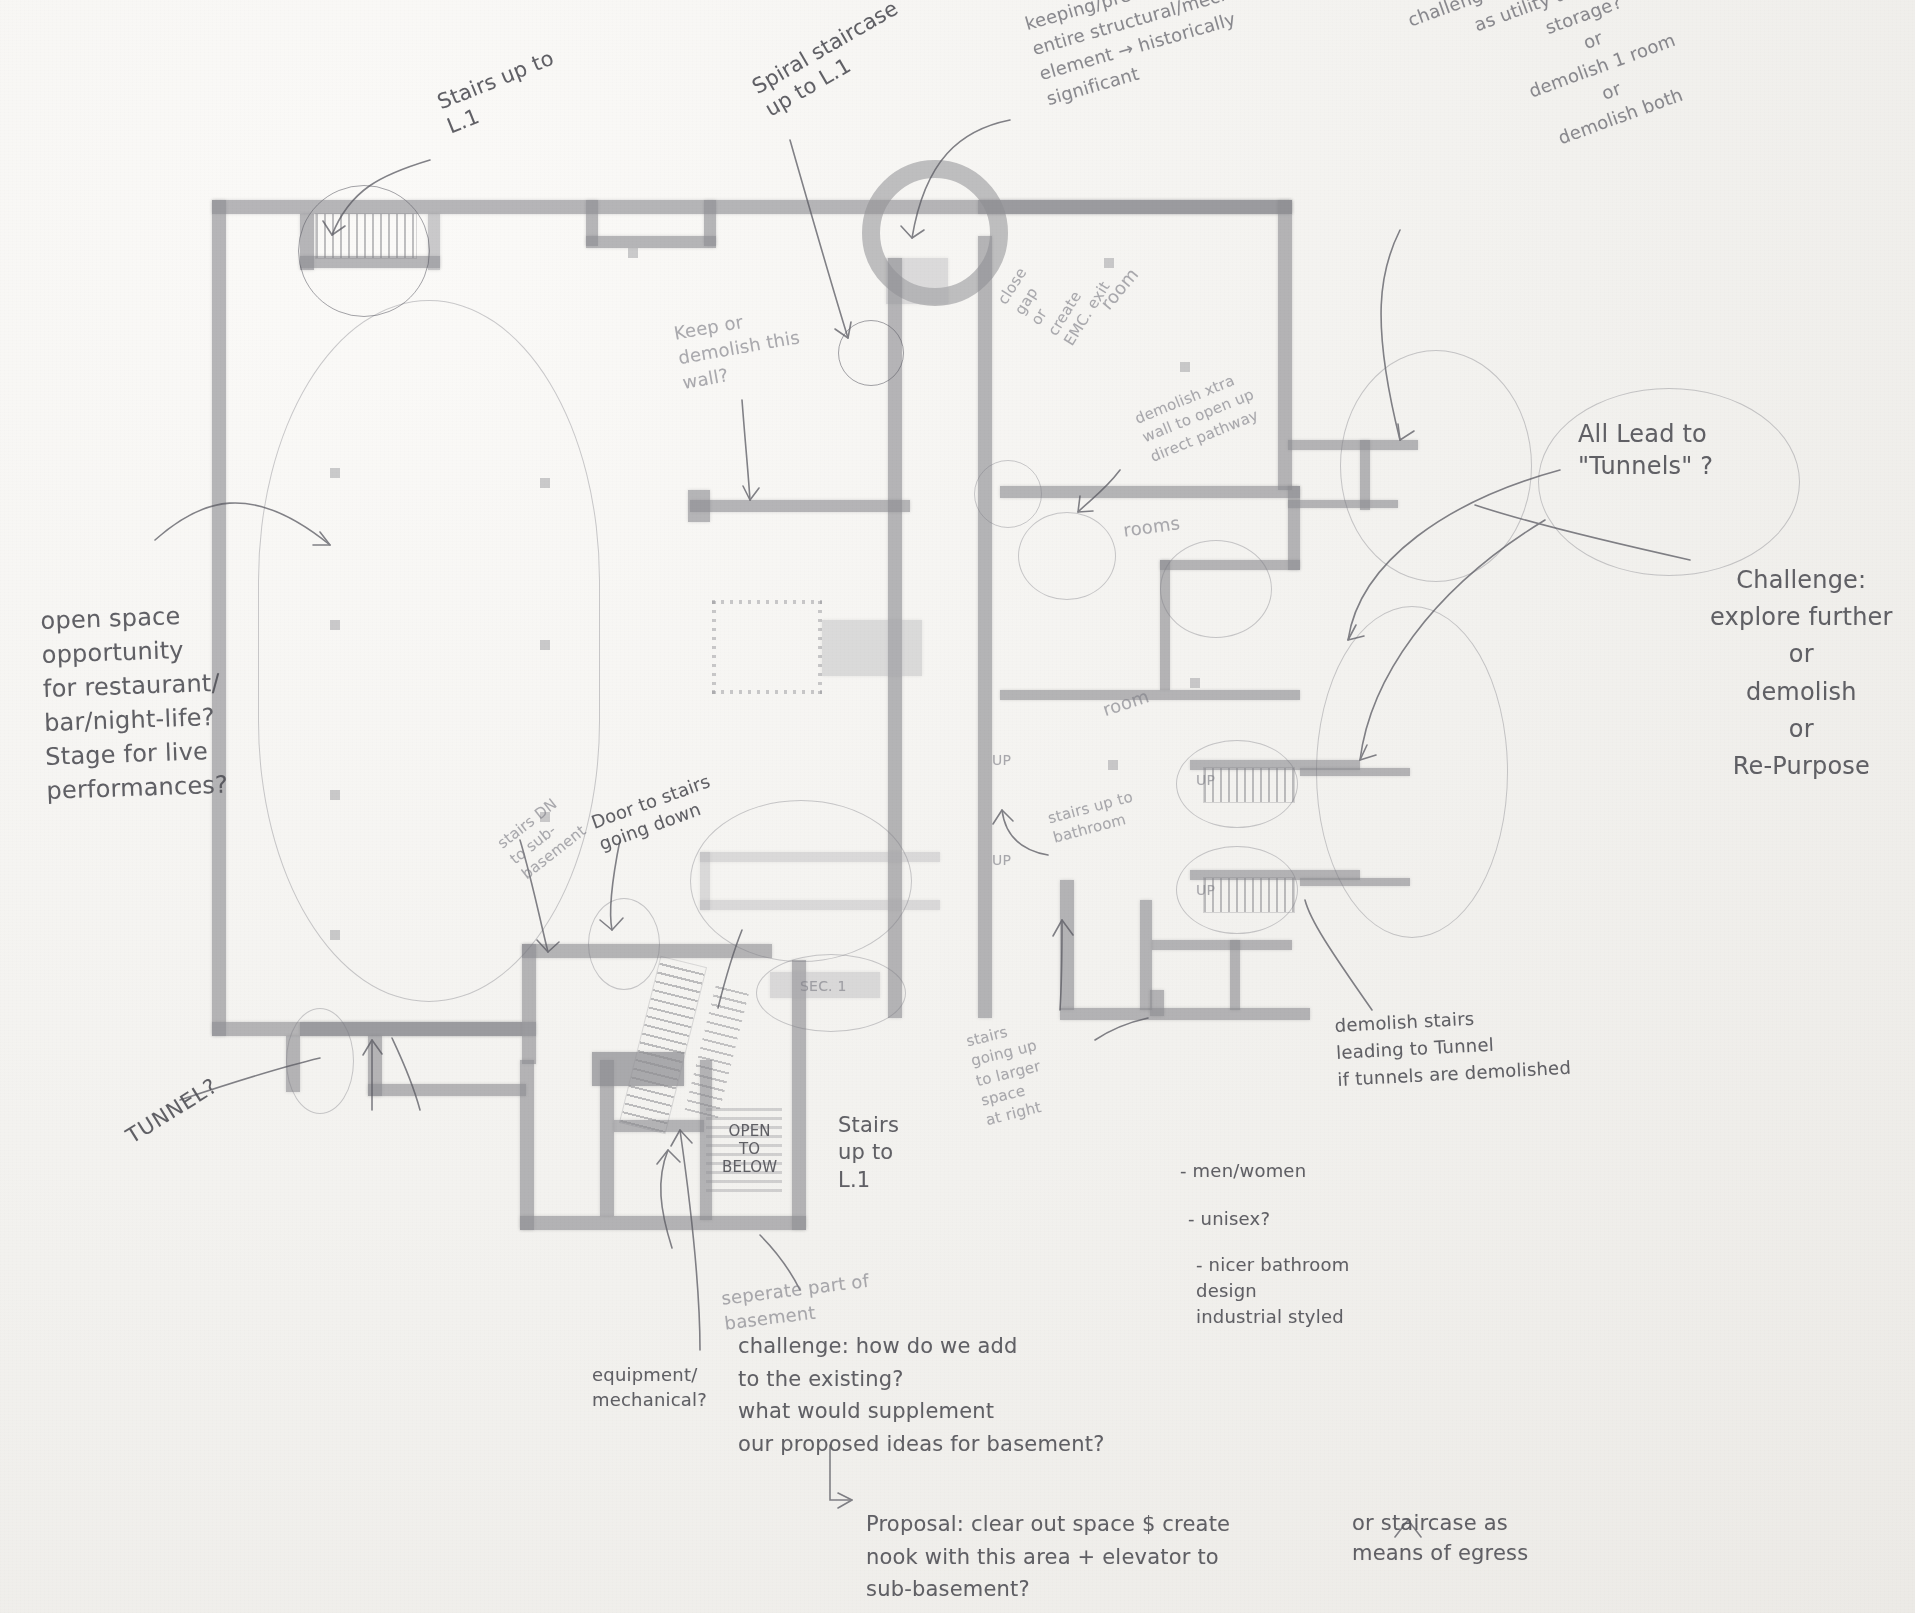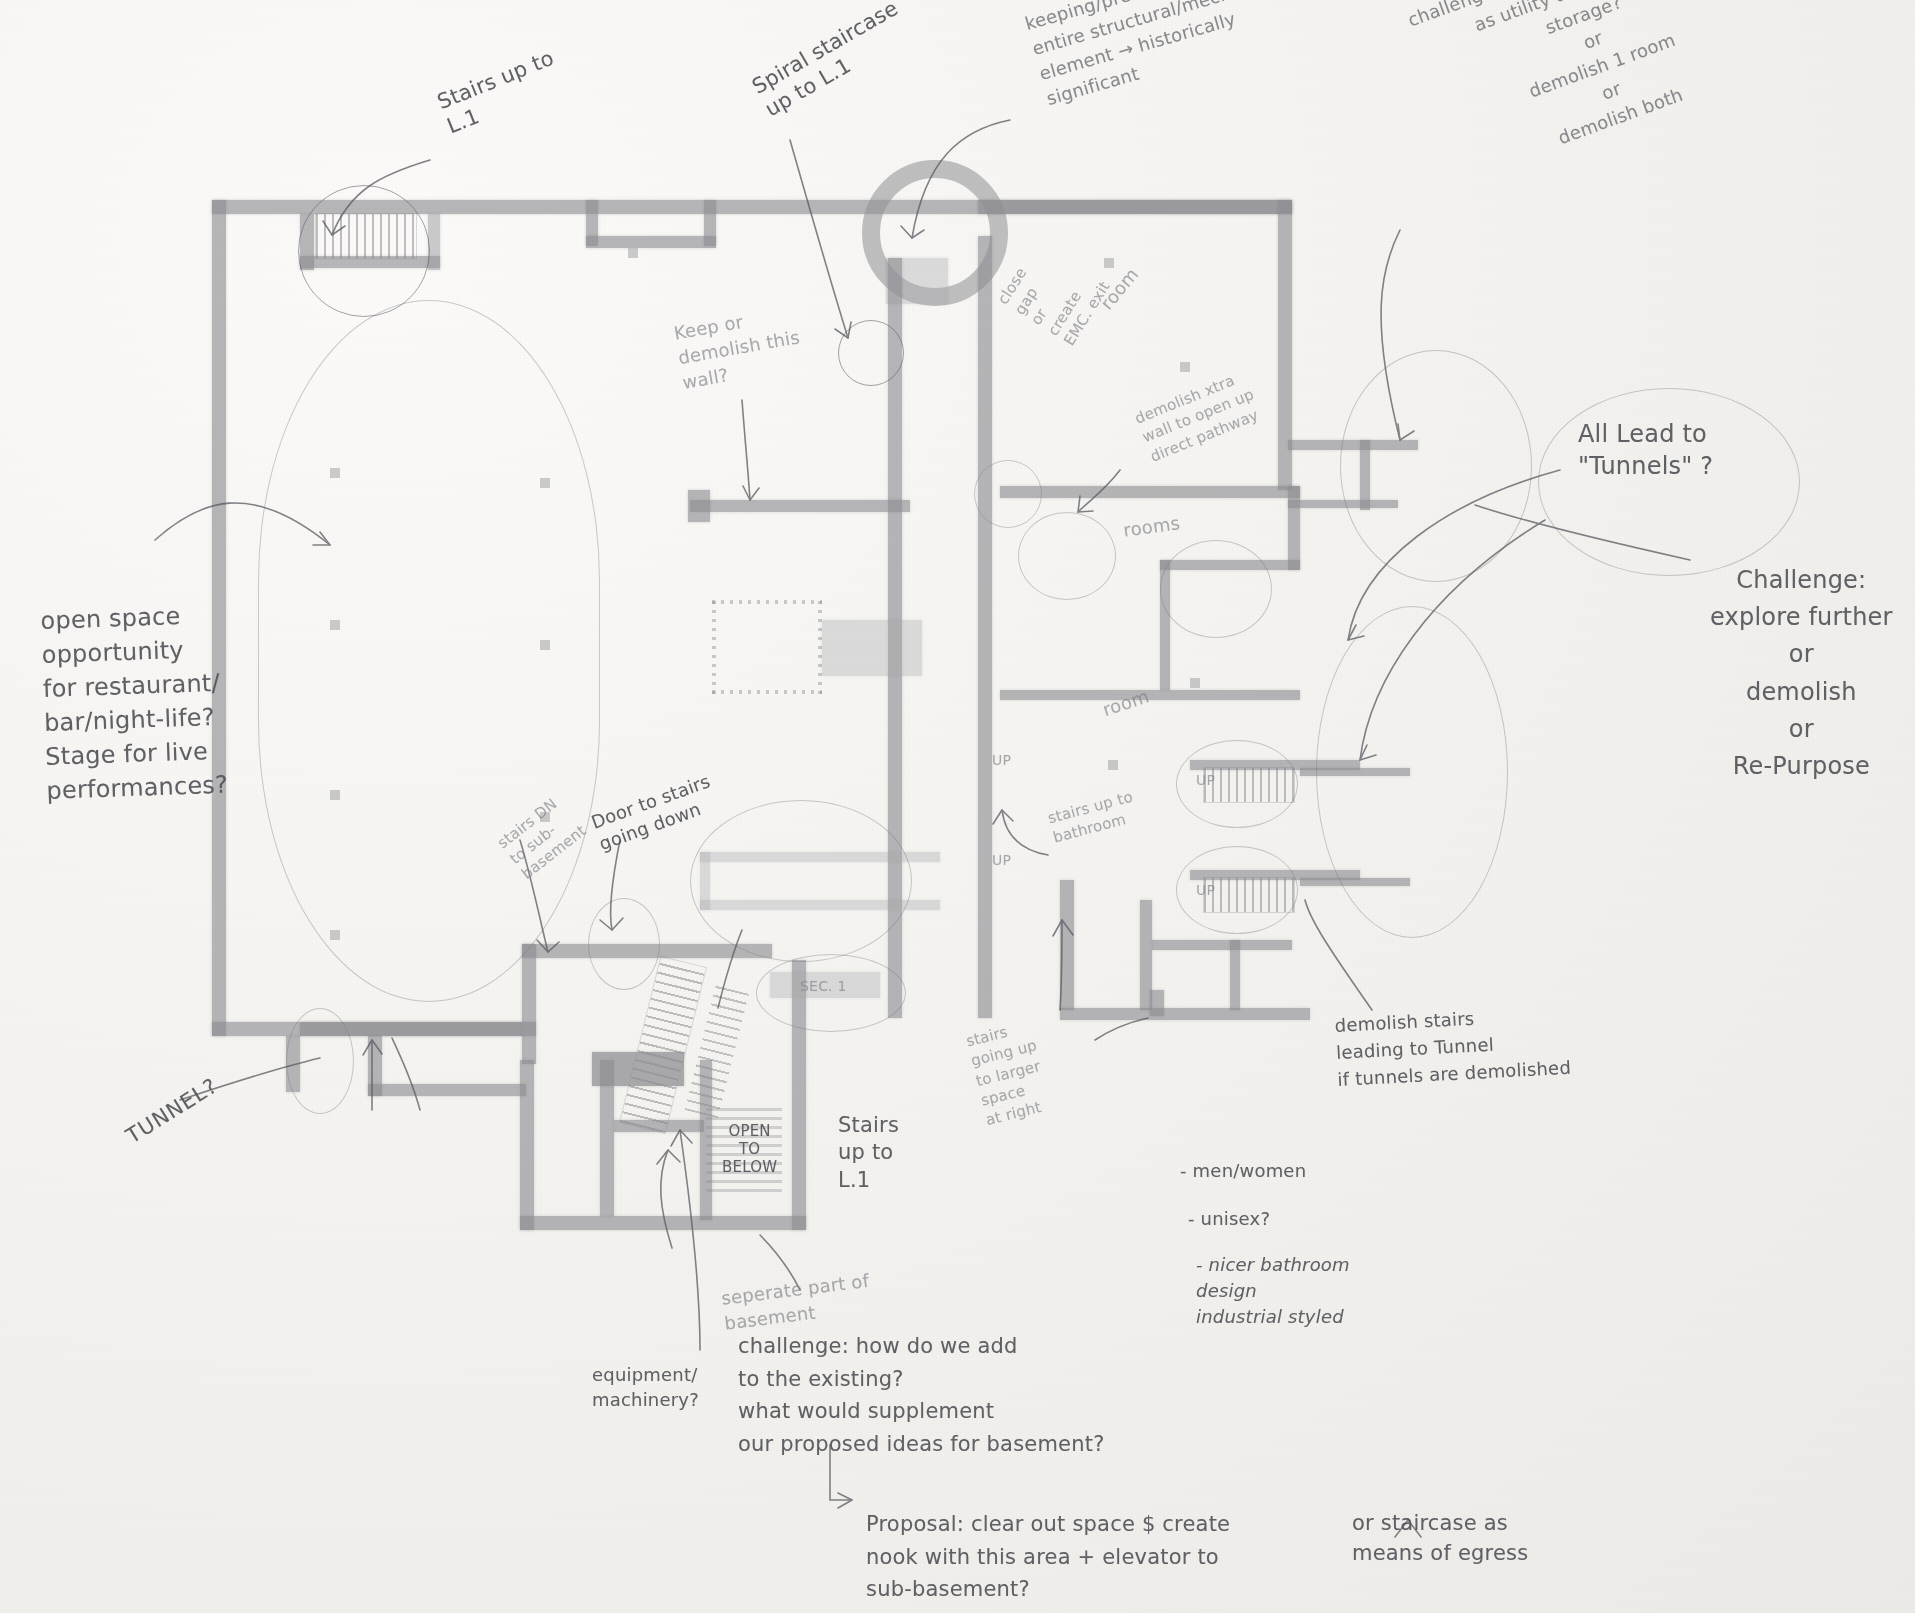--- a/index.html
+++ b/index.html
@@ -340,33 +340,33 @@
 
   <div class="note vlight sm" style="left:964px;top:1032px;transform:rotate(-14deg);transform-origin:left top;line-height:1.35;">stairs
 going up
 to larger
 space
 at right</div>
 
 
   <div class="note pencil md" style="left:1180px;top:1160px;text-align:right;">- men/women</div>
   <div class="note pencil md" style="left:1188px;top:1208px;">- unisex?</div>
-  <div class="note pencil md" style="left:1196px;top:1252px;line-height:1.45;font-style:italic;">- nicer bathroom
+  <div class="note pencil md" style="left:1196px;top:1252px;line-height:1.45;">- nicer bathroom
      design
 industrial styled</div>
 
   <div class="note pencil md" style="left:1334px;top:1012px;transform:rotate(-3deg);transform-origin:left top;line-height:1.5;">demolish stairs
 leading to Tunnel
 if tunnels are demolished</div>
 
   <div class="note vlight md" style="left:720px;top:1286px;transform:rotate(-7deg);transform-origin:left top;line-height:1.4;">seperate part of
 basement</div>
 
   <div class="note pencil md" style="left:592px;top:1362px;line-height:1.4;">equipment/
-machinery?</div>
+mechanical?</div>
 
   <div class="note pencil lg" style="left:738px;top:1330px;line-height:1.55;">challenge: how do we add
             to the existing?
      what would supplement
      our proposed ideas for basement?</div>
 
   <div class="note pencil lg" style="left:866px;top:1508px;line-height:1.55;">Proposal: clear out space $ create
     nook with this area + elevator to
                   sub-basement?</div>
 

